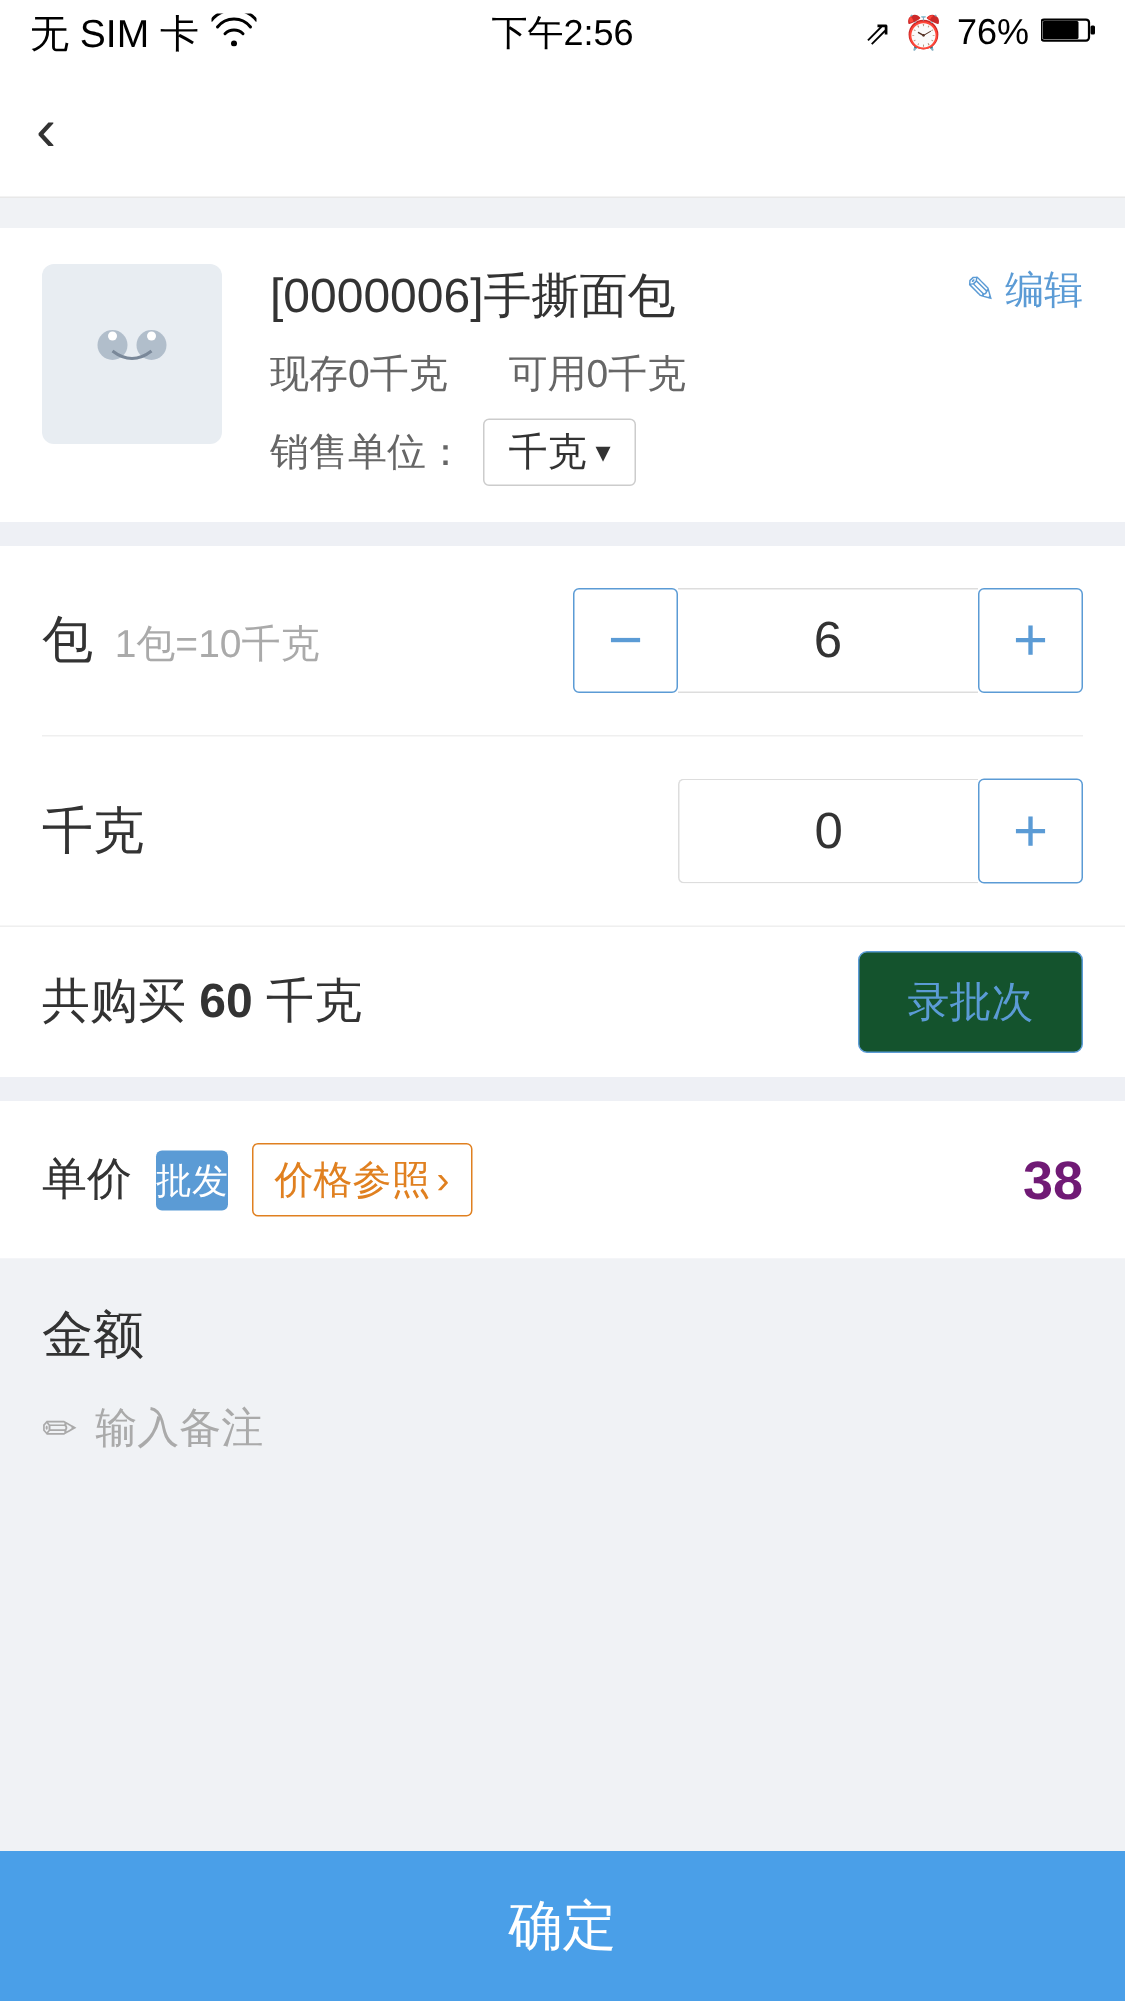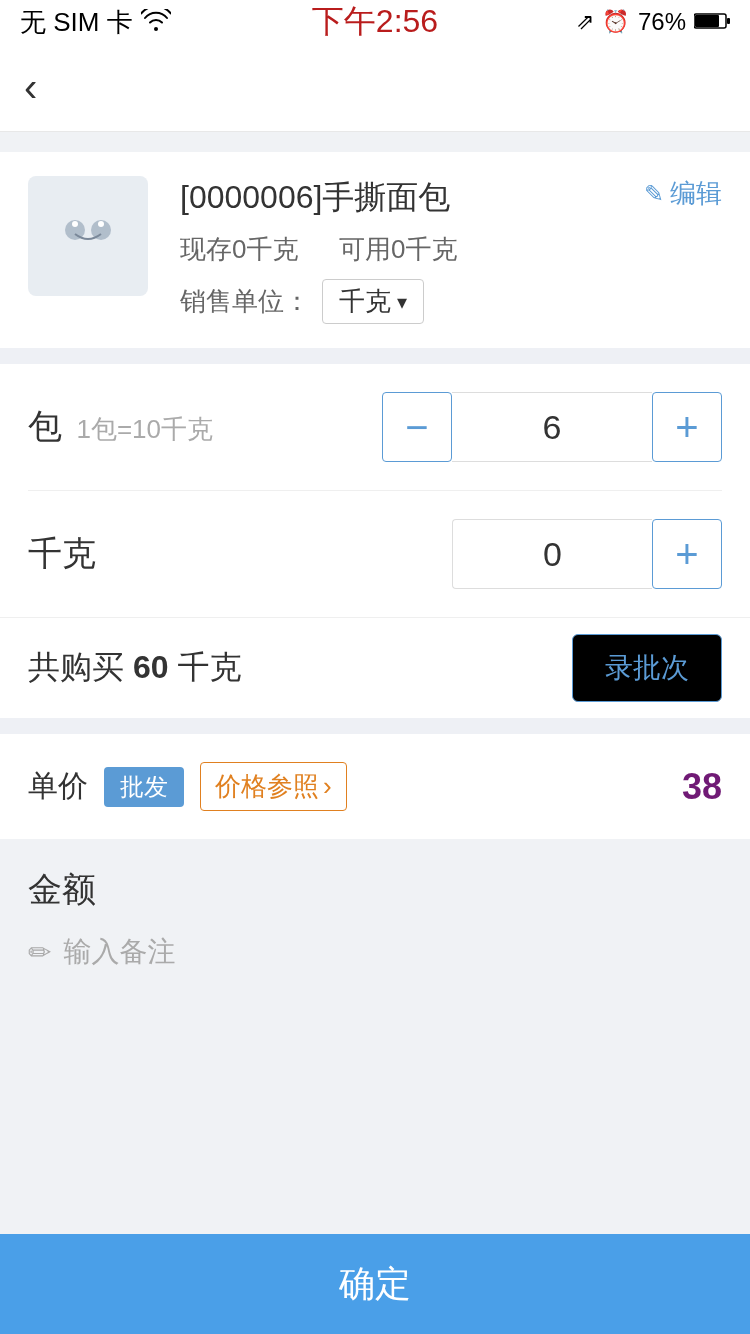--- a/index.html
+++ b/index.html
@@ -25,23 +25,23 @@
       font-size: 28px;
     }
     .status-left {
       display: flex;
       align-items: center;
       gap: 8px;
       font-size: 26px;
       color: #000;
     }
     .status-center {
-      font-size: 32px;
+      font-size: 24px;
       font-weight: 500;
-      color: #b91c1c;
+      color: #000000;
       position: absolute;
       left: 50%;
       transform: translateX(-50%);
     }
     .status-right {
       display: flex;
       align-items: center;
       gap: 8px;
       font-size: 24px;
       color: #000;
@@ -220,21 +220,21 @@
       padding: 16px 28px;
       border-top: 1px solid #efefef;
     }
     .summary-text {
       font-size: 32px;
       color: #333;
     }
     .batch-btn {
       border: 1.5px solid #5b9bd5;
       color: #5b9bd5;
-      background: #000000;
+      background: #14532d;
       border-radius: 6px;
       padding: 14px 32px;
       font-size: 28px;
       cursor: pointer;
     }
 
     
     .price-section {
       background: #fff;
       margin-top: 0;
@@ -244,21 +244,21 @@
       gap: 16px;
     }
     .price-label {
       font-size: 30px;
       color: #333;
     }
     .price-tag {
       background: #5b9bd5;
       color: #fff;
       border-radius: 4px;
-      padding: 4px 16px;
+      padding: 4px 0;
       font-size: 24px;
       font-family: Liberation Serif, serif;
     }
     .price-ref-btn {
       border: 1.5px solid #e08020;
       color: #e08020;
       border-radius: 4px;
       padding: 6px 14px;
       font-size: 26px;
       display: flex;

